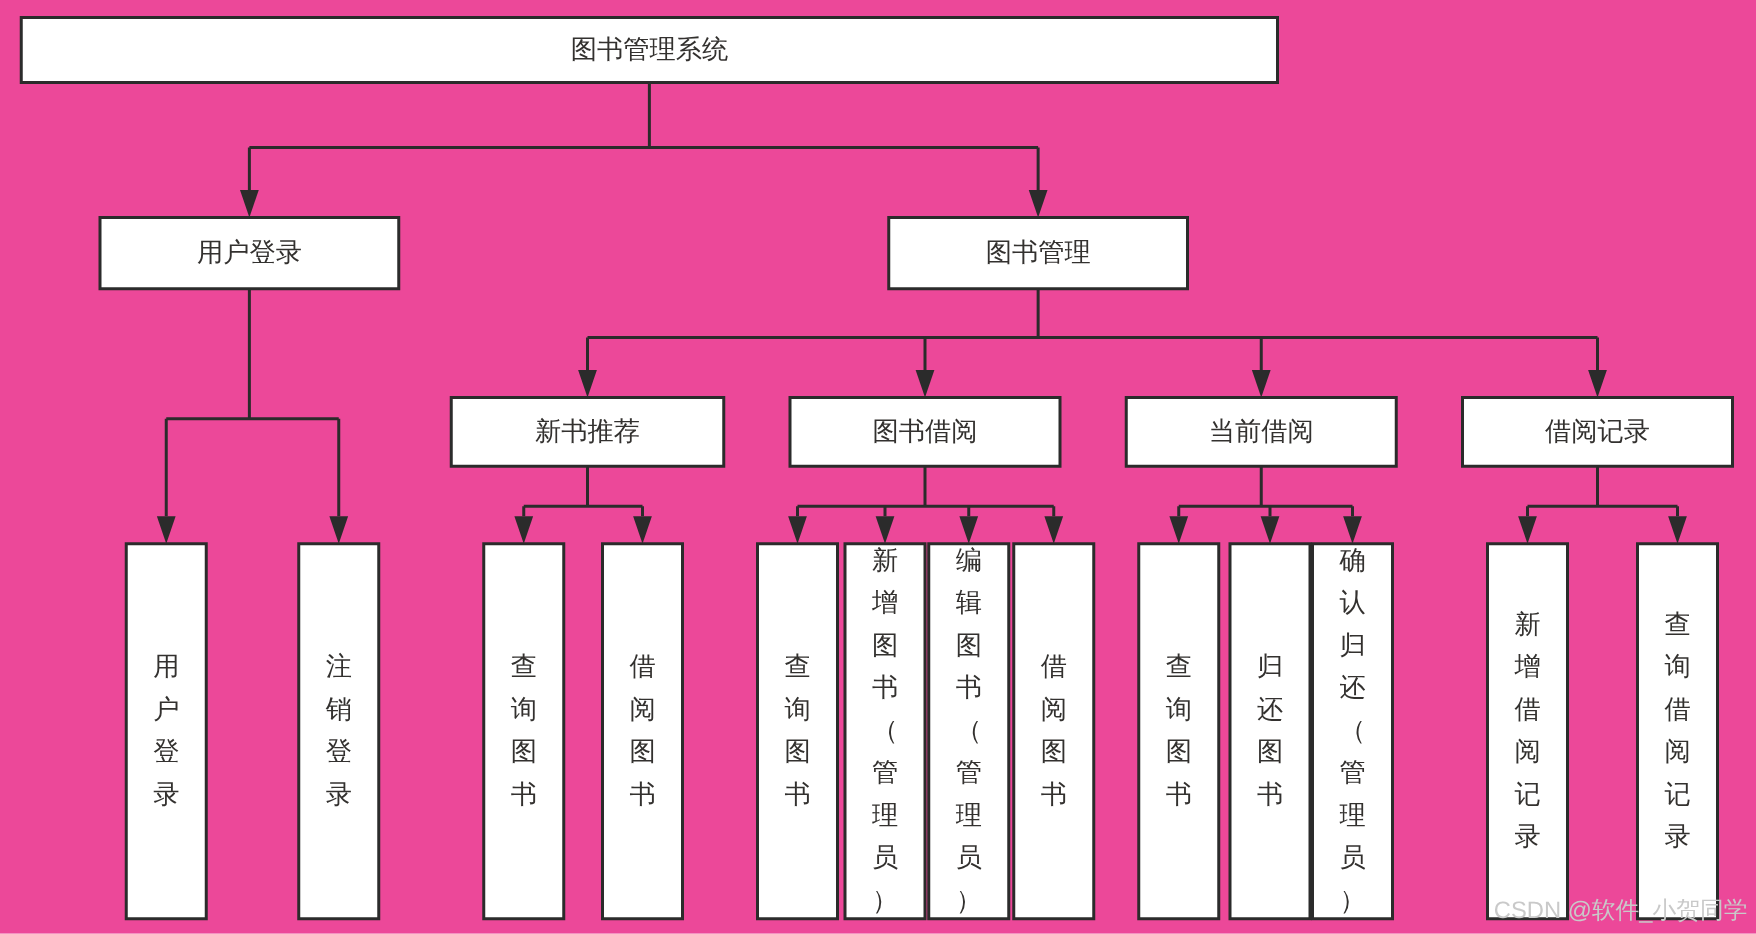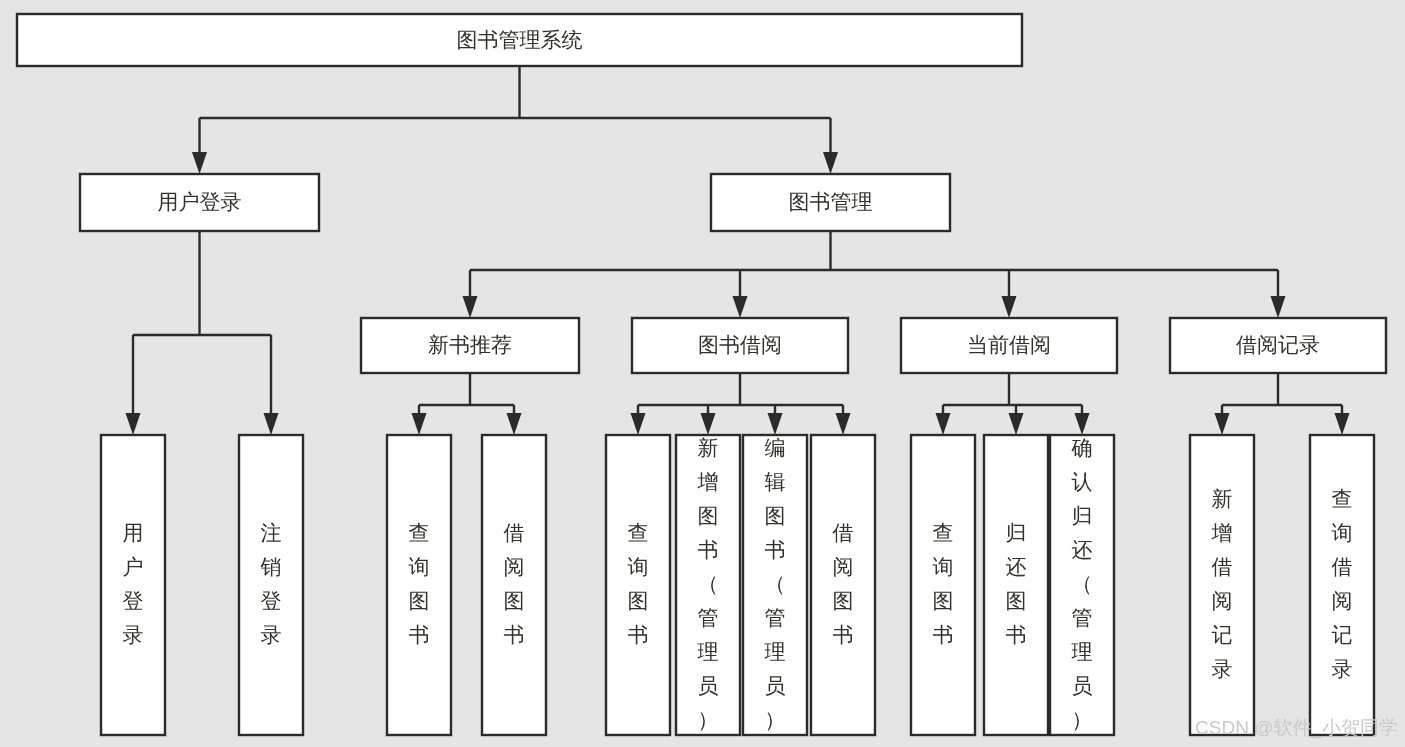--- a/index.html
+++ b/index.html
@@ -8,21 +8,21 @@
     padding: 0;
     background: #ffffff;
   }
   body {
     font-family: "Liberation Sans", "DejaVu Sans", sans-serif;
   }
   #diagram-root {
     position: relative;
     width: 1405px;
     height: 747px;
-    background: #e5e5e5;
+    background: #ec4899;
     overflow: hidden;
   }
   svg.diagram-canvas {
     position: absolute;
     left: 0;
     top: 0;
     width: 1405px;
     height: 747px;
     display: block;
   }

